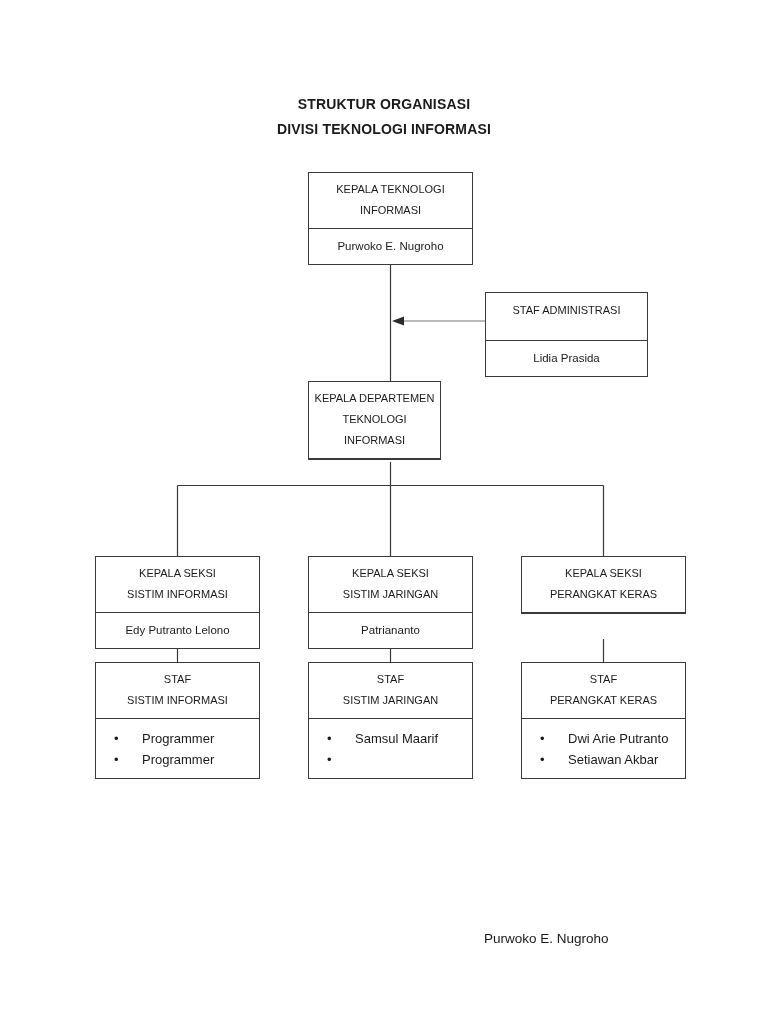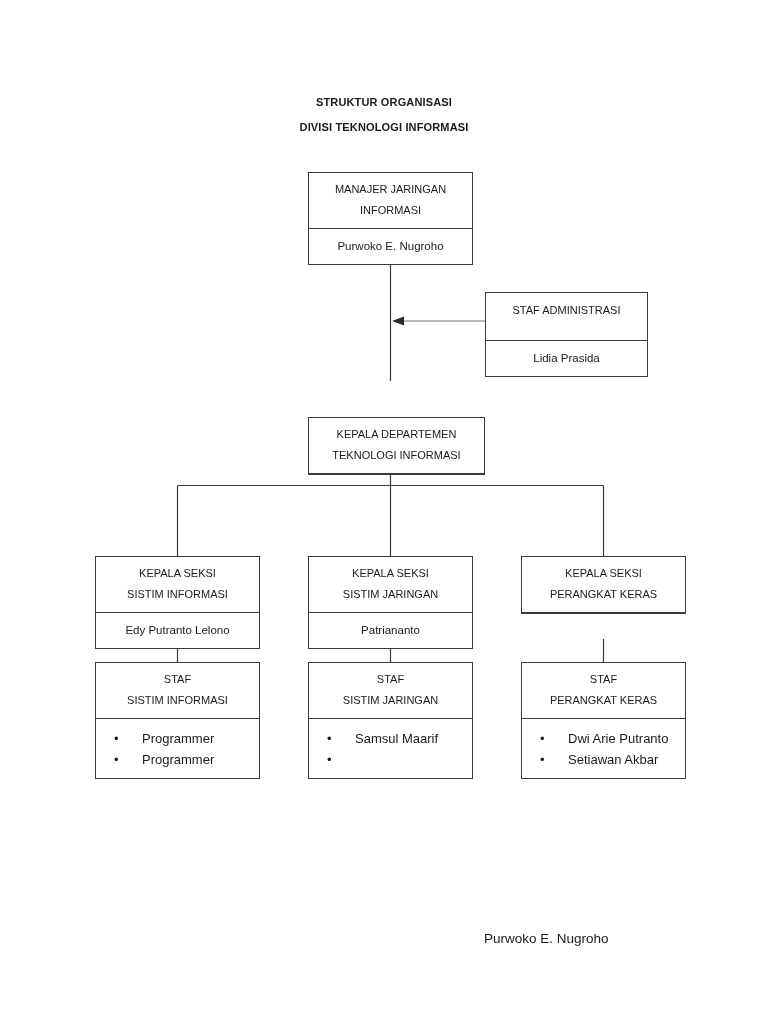--- a/index.html
+++ b/index.html
@@ -24,21 +24,21 @@
     height: 1024px;
   }
 
   
   .doc-title {
     position: absolute;
     left: 0;
     width: 768px;
     text-align: center;
     font-weight: bold;
-    font-size: 11px;
+    font-size: 14px;
     letter-spacing: 0.15px;
   }
   .title-line1 { top: 96px; }
   .title-line2 { top: 121px; }
 
   
   .node {
     position: absolute;
     box-sizing: border-box;
     border: 1.2px solid #3a3a3a;
@@ -116,31 +116,31 @@
 
   <path class="conn" d="M 177.5 639 L 177.5 662"></path>
   <path class="conn" d="M 390.5 639 L 390.5 662"></path>
   <path class="conn" d="M 603.5 639 L 603.5 662"></path>
 </svg>
 
 <div class="doc-title title-line1">STRUKTUR ORGANISASI</div>
 <div class="doc-title title-line2">DIVISI TEKNOLOGI INFORMASI</div>
 
 <div class="node" style="left:308px; top:172px; width:165px;">
-  <div class="head">MANAJER JARINGAN
+  <div class="head">KEPALA TEKNOLOGI
 INFORMASI</div>
   <div class="body">Purwoko E. Nugroho</div>
 </div>
 
 <div class="node" style="left:485px; top:292px; width:163px;">
   <div class="head single">STAF ADMINISTRASI</div>
   <div class="body">Lidia Prasida</div>
 </div>
 
-<div class="node" style="left:308px; top:381px; width:177px;margin-top:36px;">
+<div class="node" style="left:308px; top:381px; width:133px;">
   <div class="head">KEPALA DEPARTEMEN
 TEKNOLOGI INFORMASI</div>
 </div>
 
 <div class="node" style="left:95px; top:556px; width:165px;">
   <div class="head">KEPALA SEKSI
 SISTIM INFORMASI</div>
   <div class="body">Edy Putranto Lelono</div>
 </div>
 

